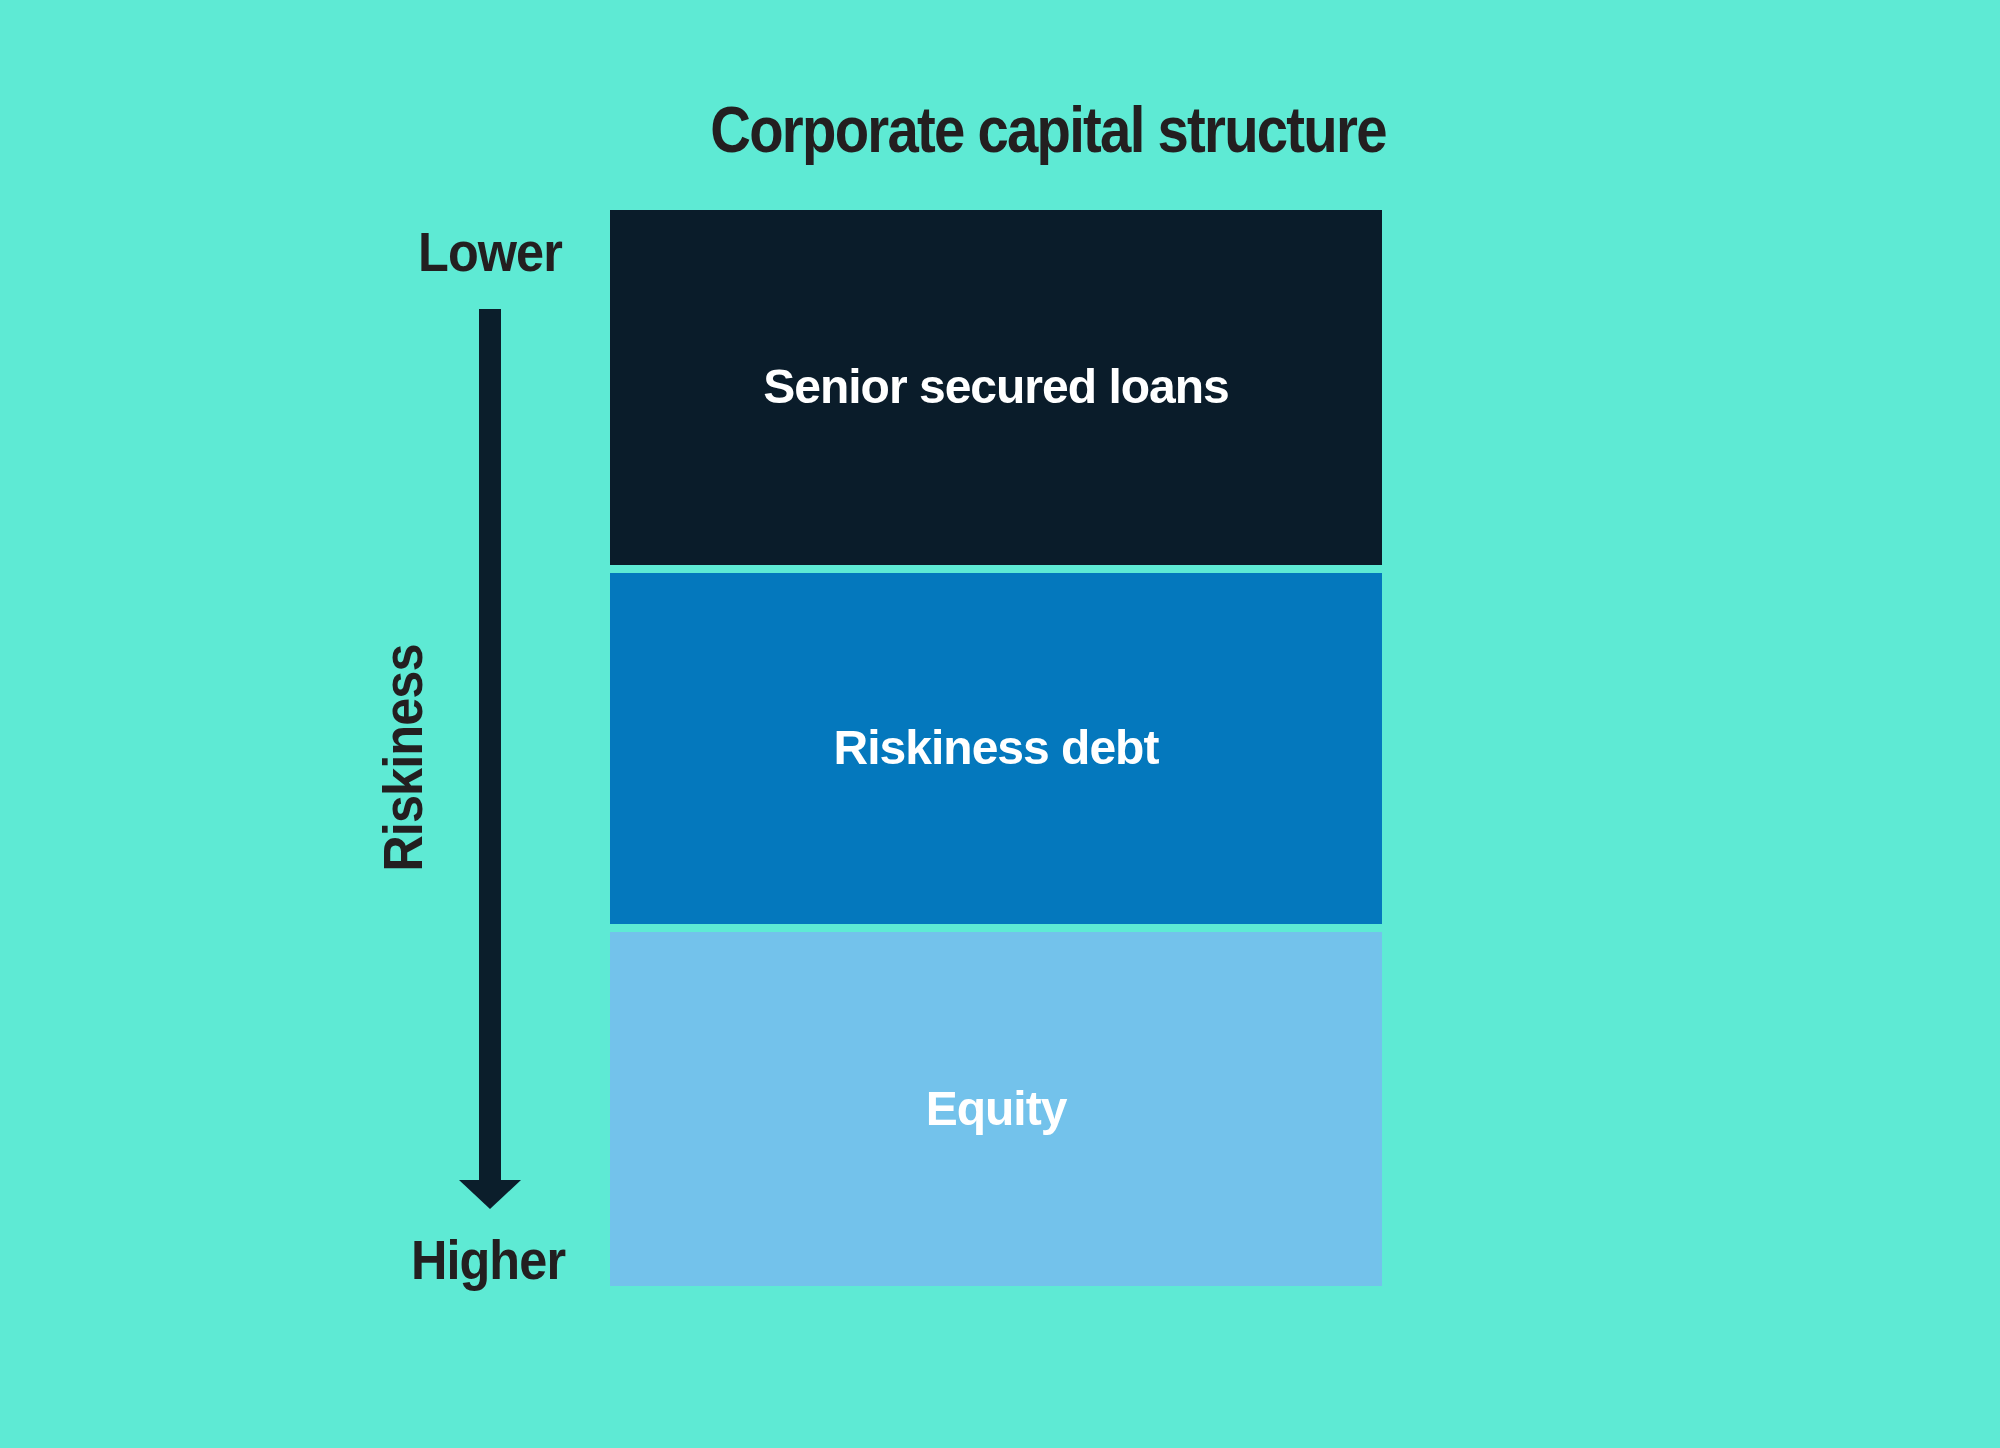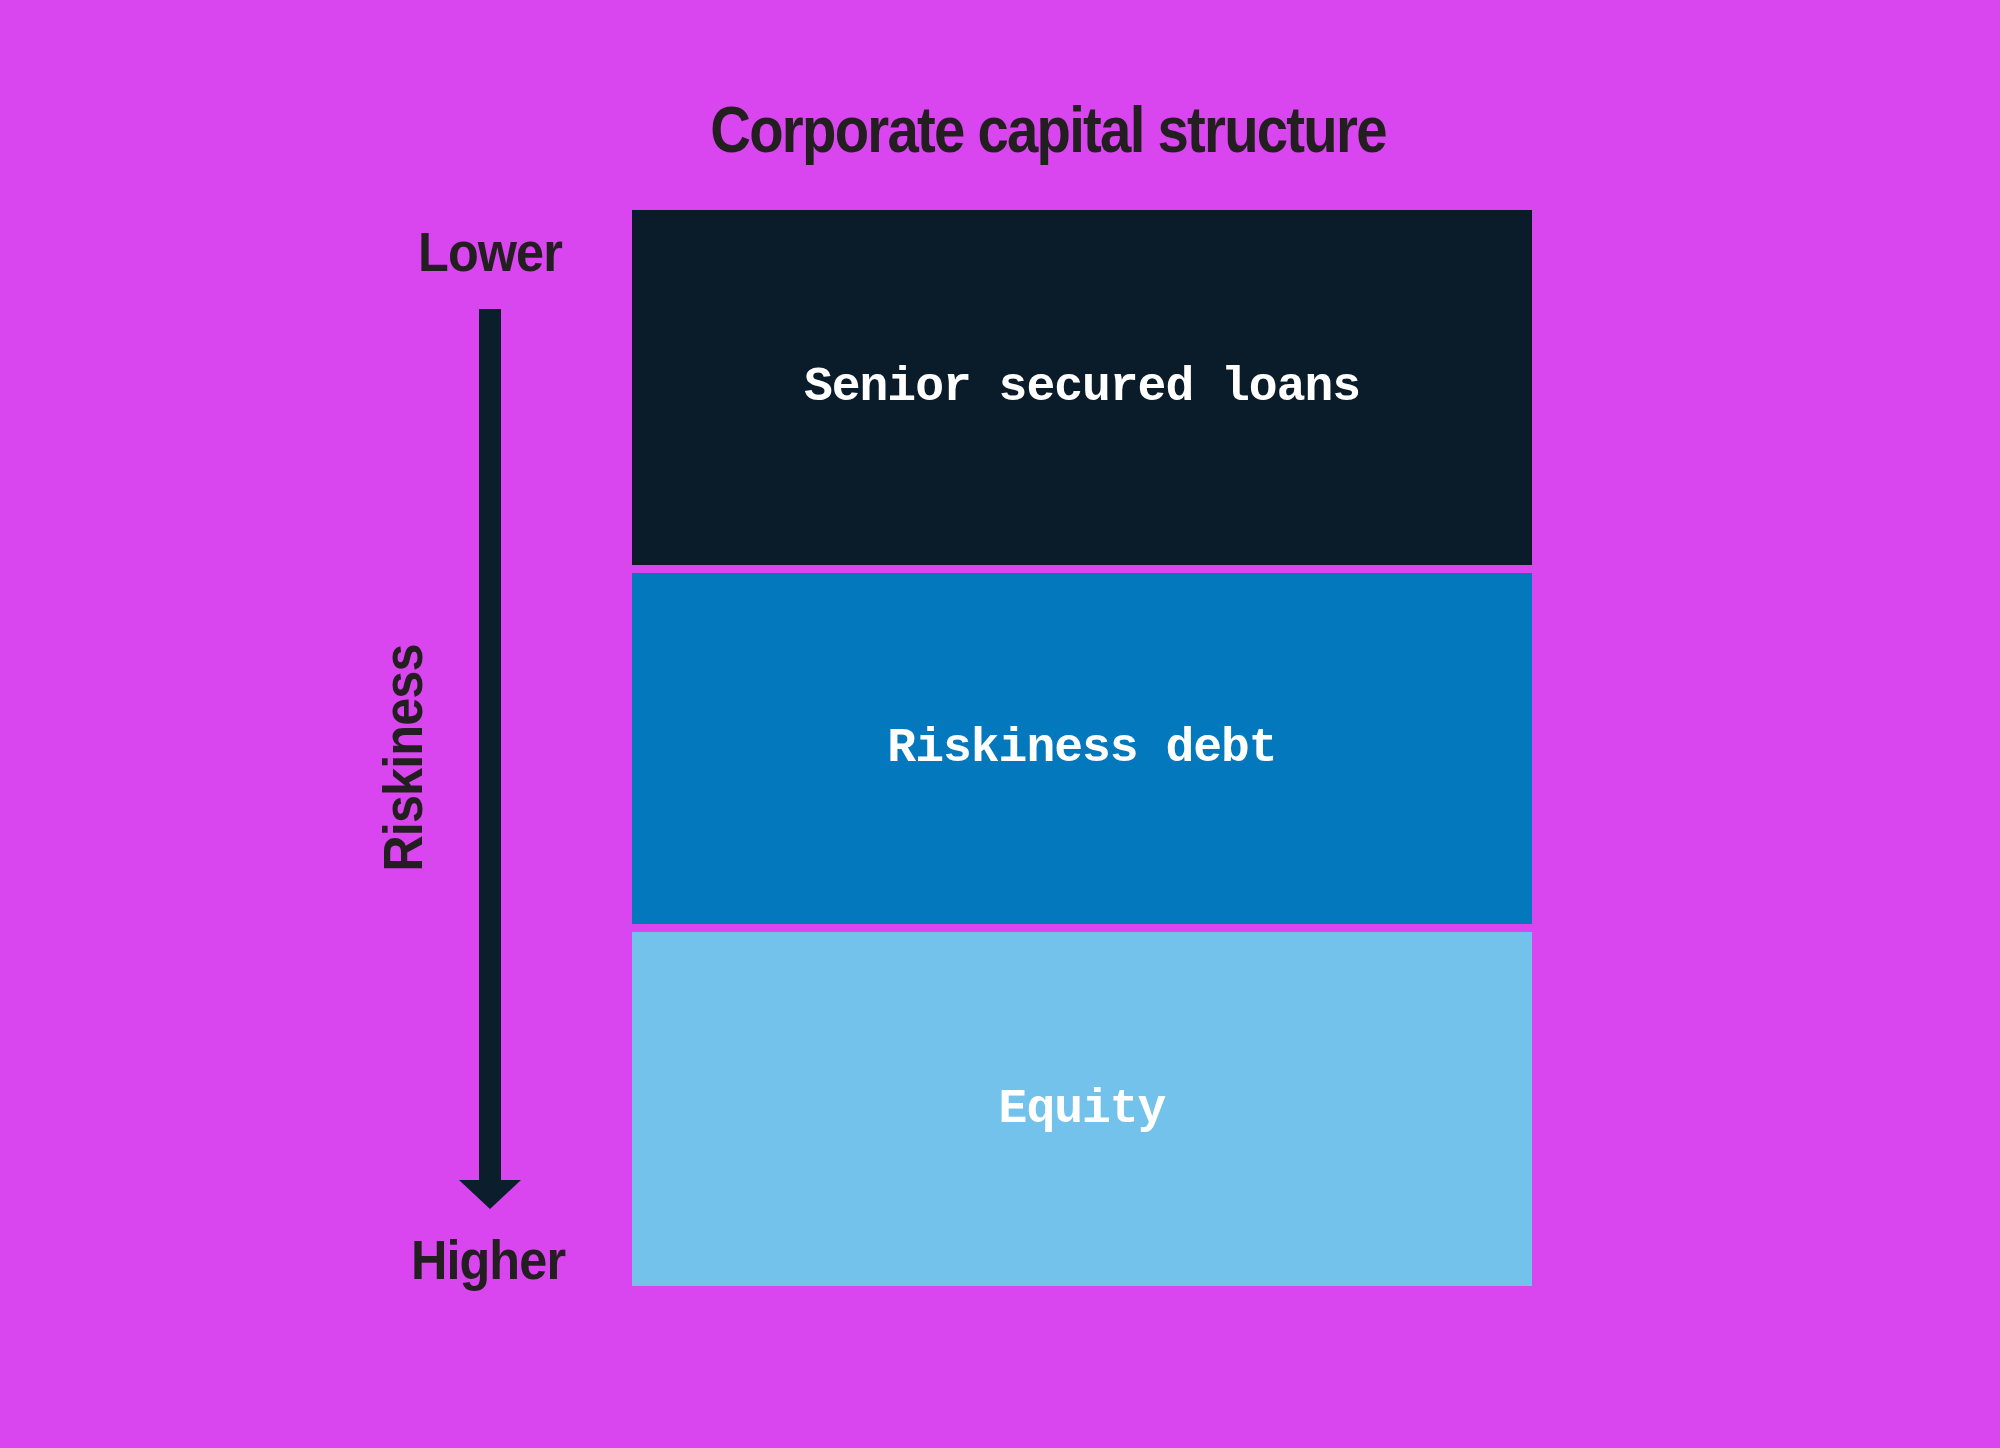--- a/index.html
+++ b/index.html
@@ -1,21 +1,21 @@
 <!DOCTYPE html>
 <html><head>
 <meta charset="utf-8">
 <style>
   * { margin: 0; padding: 0; box-sizing: border-box; }
   html, body { background: #ffffff; }
   .canvas {
     position: relative;
     width: 2000px;
     height: 1448px;
-    background: #d946ef;
+    background: #5eead4;
     font-family: "Liberation Sans", sans-serif;
     overflow: hidden;
   }
 
   .diagram-title {
     position: absolute;
     left: 598px;
     top: 98px;
     width: 900px;
     text-align: center;
@@ -24,24 +24,23 @@
     letter-spacing: -2px;
     color: #231f20;
     line-height: 1;
     transform: scaleX(0.88);
     transform-origin: center;
   }
 
   
   .stack {
     position: absolute;
-    left: 632px;
+    left: 610px;
     top: 210px;
-    width: 900px;
-    font-family: Liberation Mono, monospace;
+    width: 772px;
   }
   .stack-block {
     width: 100%;
     display: flex;
     flex-direction: column;
     align-items: center;
     justify-content: center;
     color: #ffffff;
     text-align: center;
     font-size: 48px;

